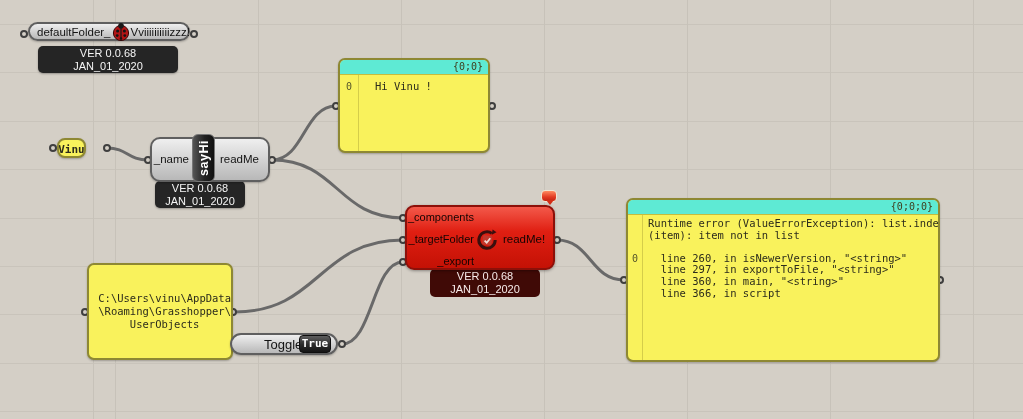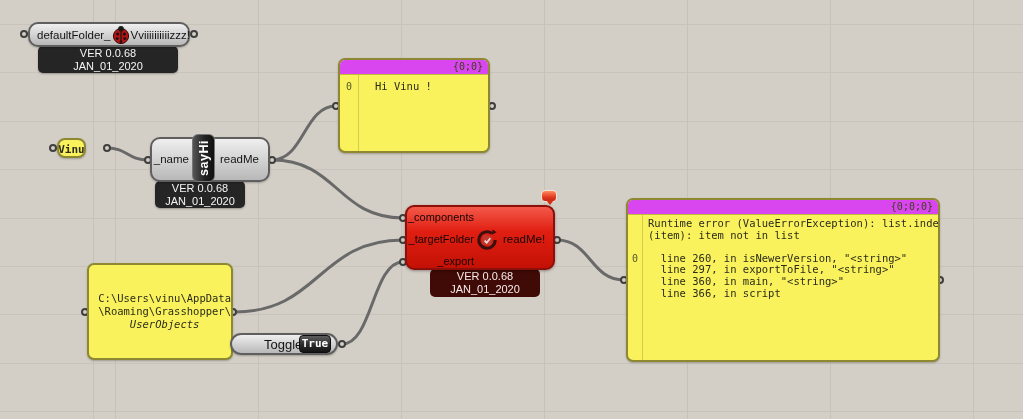--- a/index.html
+++ b/index.html
@@ -30,21 +30,21 @@
   .verbox div{white-space:nowrap;}
   
   .badge{position:absolute;left:192px;top:134px;width:23px;height:48px;border-radius:6px;
     background:linear-gradient(90deg,#555 0%,#222 55%,#111 100%);border:1px solid #777;
     box-sizing:border-box;}
   .badge span{position:absolute;left:50%;top:50%;transform:translate(-50%,-50%) rotate(-90deg);
     color:#fff;font-weight:bold;font-size:12.5px;letter-spacing:.5px;}
   
   .panel{position:absolute;background:#f9f25c;border:2px solid #8e8833;border-radius:7px;
     box-sizing:border-box;overflow:hidden;box-shadow:0 1px 2px rgba(0,0,0,.25);}
-  .panel-header{position:absolute;left:0;right:0;top:0;height:15px;background:#d946ef;
+  .panel-header{position:absolute;left:0;right:0;top:0;height:15px;background:#5eead4;
     border-bottom:1px solid #c4bc3e;font-family:"DejaVu Sans Mono",monospace;
     font-size:10px;color:#3f3f1f;text-align:right;padding:1px 5px 0 0;box-sizing:border-box;}
   .mono{font-family:"DejaVu Sans Mono",monospace;color:#2c2c1c;}
   .pline{font-family:"DejaVu Sans Mono",monospace;font-size:10.5px;line-height:11.6px;
     color:#2c2c1c;white-space:pre;min-height:11.6px;}
   .idx{position:absolute;font-family:"DejaVu Sans Mono",monospace;font-size:10px;color:#55552a;}
   .divider{position:absolute;width:1px;background:#d5cd4a;}
   
   .redcap{position:absolute;border:2px solid #8c1009;border-radius:9px;box-sizing:border-box;
     background:linear-gradient(180deg,#f3594a 0%,#e01f12 40%,#c41105 100%);
@@ -80,21 +80,21 @@
     <path d="M342 344 C372.5 344 372.5 262 403 262"></path>
     <path d="M557 240 C590.5 240 590.5 280 624 280"></path>
   </svg>
 
   <div class="verbox" style="left:38px;top:46px;width:140px;height:27px;">
     <div>VER 0.0.68</div>
     <div>JAN_01_2020</div>
   </div>
   <div class="hook" style="left:20px;top:30px;"></div>
   <div class="hook" style="left:190px;top:30px;"></div>
-  <div class="capsule" style="left:28px;top:22px;width:162px;height:25px;padding:0 7px;justify-content:space-between;">
+  <div class="capsule" style="left:28px;top:22px;width:162px;height:19px;padding:0 7px;justify-content:space-between;">
     <span class="comp-label">defaultFolder_</span>
     <span style="display:flex;">
       <svg class="ladybug" viewBox="0 0 20 20">
         <circle cx="10" cy="11" r="7.6" fill="#b31414" stroke="#3a0606" stroke-width="1"></circle>
         <circle cx="10" cy="3.8" r="2.8" fill="#1a1a1a"></circle>
         <line x1="10" y1="4" x2="10" y2="18.4" stroke="#1a1a1a" stroke-width="1.2"></line>
         <circle cx="6.6" cy="9" r="1.5" fill="#141414"></circle>
         <circle cx="13.4" cy="9" r="1.5" fill="#141414"></circle>
         <circle cx="6.2" cy="13.6" r="1.4" fill="#141414"></circle>
         <circle cx="13.8" cy="13.6" r="1.4" fill="#141414"></circle>
@@ -156,21 +156,21 @@
       <path d="M9.6 12.6 l2.1 2.1 l3.6-4.4" stroke="#f1d9d5" stroke-width="1.8" fill="none"></path>
     </svg>
   </span>
 
   <div class="hook" style="left:81px;top:308px;"></div>
   <div class="hook" style="left:229px;top:308px;"></div>
   <div class="panel" style="left:87px;top:263px;width:146px;height:97px;display:flex;align-items:center;justify-content:flex-end;">
     <div style="text-align:center;">
       <div class="pline" style="line-height:13px;">C:\Users\vinu\AppData</div>
       <div class="pline" style="line-height:13px;">\Roaming\Grasshopper\</div>
-      <div class="pline" style="line-height:13px;font-style:italic;">UserObjects</div>
+      <div class="pline" style="line-height:13px;">UserObjects</div>
     </div>
   </div>
 
   <div class="hook" style="left:338px;top:340px;"></div>
   <div class="capsule" style="left:230px;top:333px;width:108px;height:22px;border-radius:11px;">
     <span class="comp-label" style="margin-left:32px;font-size:13px;">Toggle</span>
   </div>
   <div class="truebox">True</div>
 
   <div class="hook" style="left:620px;top:276px;"></div>

